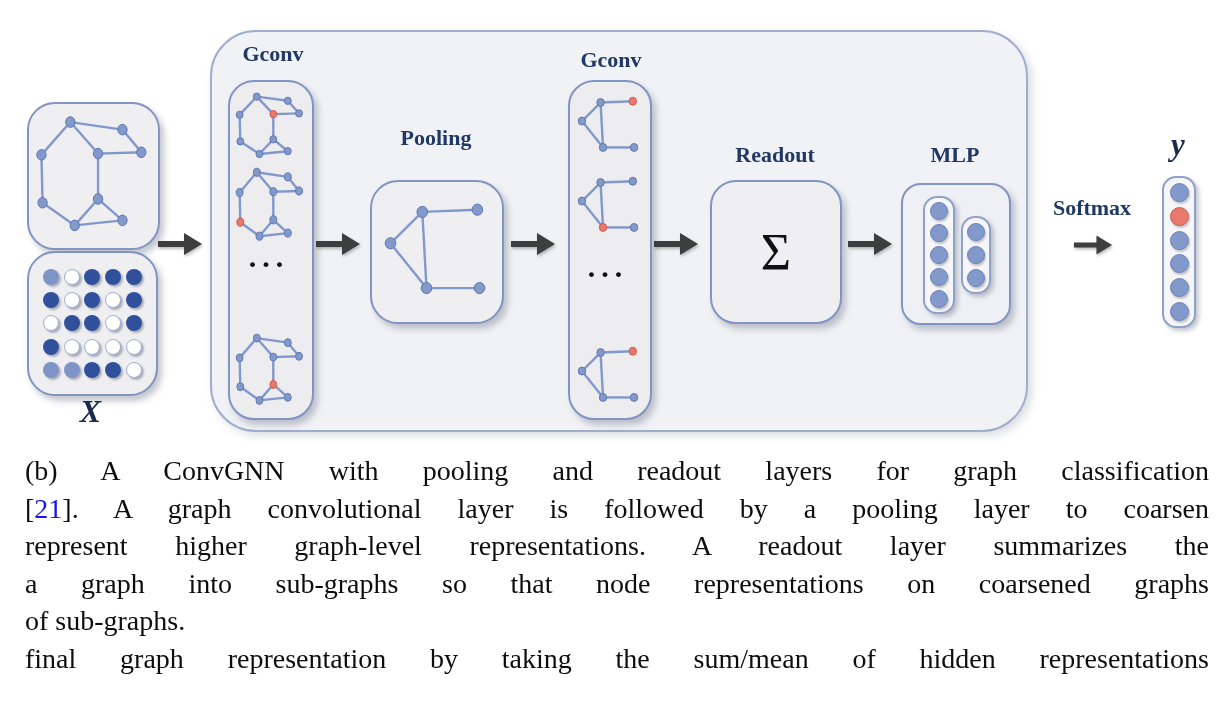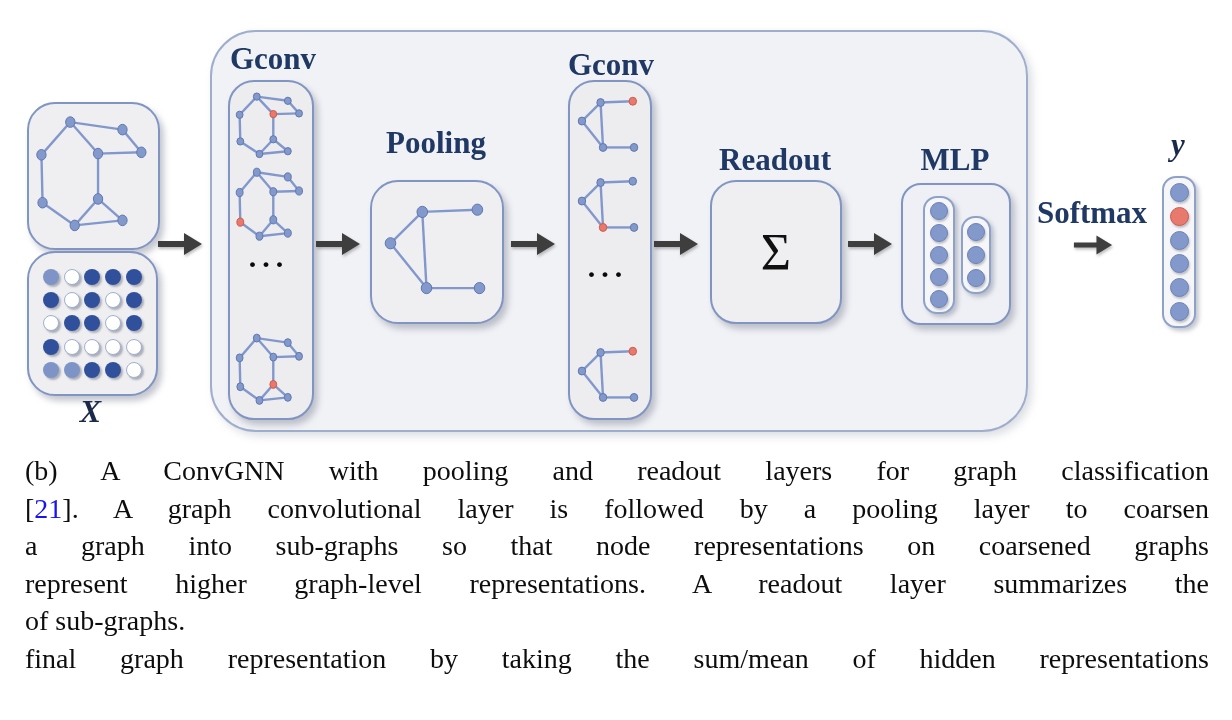--- a/index.html
+++ b/index.html
@@ -3,21 +3,21 @@
 <meta charset="utf-8">
 <style>
   html,body{margin:0;padding:0;}
   body{
     width:1232px;height:720px;background:#ffffff;position:relative;overflow:hidden;
     font-family:"Liberation Serif", serif;
   }
   .stage{position:absolute;left:0;top:0;width:1232px;height:448px;}
   .lbl{
     position:absolute;font-weight:bold;color:#1f3864;text-align:center;
-    font-size:31px;line-height:1.1;white-space:nowrap;
+    font-size:22px;line-height:1.1;white-space:nowrap;
   }
   .math{font-style:italic;color:#1b2a4a;}
   .box{
     position:absolute;background:#efeff2;border:2px solid #8095c2;
     box-shadow:4px 5px 6px rgba(110,115,135,.40);
   }
   .container-big{
     position:absolute;left:210px;top:30px;width:814px;height:398px;
     background:#f1f2f6;border:2px solid #a0aecd;border-radius:46px;
     box-shadow:4px 4px 9px rgba(130,135,155,.28);
@@ -300,17 +300,17 @@
         <path d="M2 12 H28 V4 L46 15 L28 26 V18 H2 Z" fill="#3e3e3e"></path>
       </svg></div>
   <div class="arrow" style="left:1070px;top:232px;width:46px;height:26px;"><svg viewBox="0 0 48 30">
         <path d="M2 12 H28 V4 L46 15 L28 26 V18 H2 Z" fill="#3e3e3e"></path>
       </svg></div>
 </div>
 
 <div class="caption">
   <div class="cl j">(b) A ConvGNN with pooling and readout layers for graph classification</div>
   <div class="cl j"><span>[</span><span class="ref">21</span><span>]. A graph convolutional layer is followed by a pooling layer to coarsen</span></div>
+  <div class="cl j">represent higher graph-level representations. A readout layer summarizes the</div>
   <div class="cl j">a graph into sub-graphs so that node representations on coarsened graphs</div>
-  <div class="cl j">represent higher graph-level representations. A readout layer summarizes the</div>
   <div class="cl">of sub-graphs.</div>
   <div class="cl j">final graph representation by taking the sum/mean of hidden representations</div>
 </div>
 
 </body></html>

